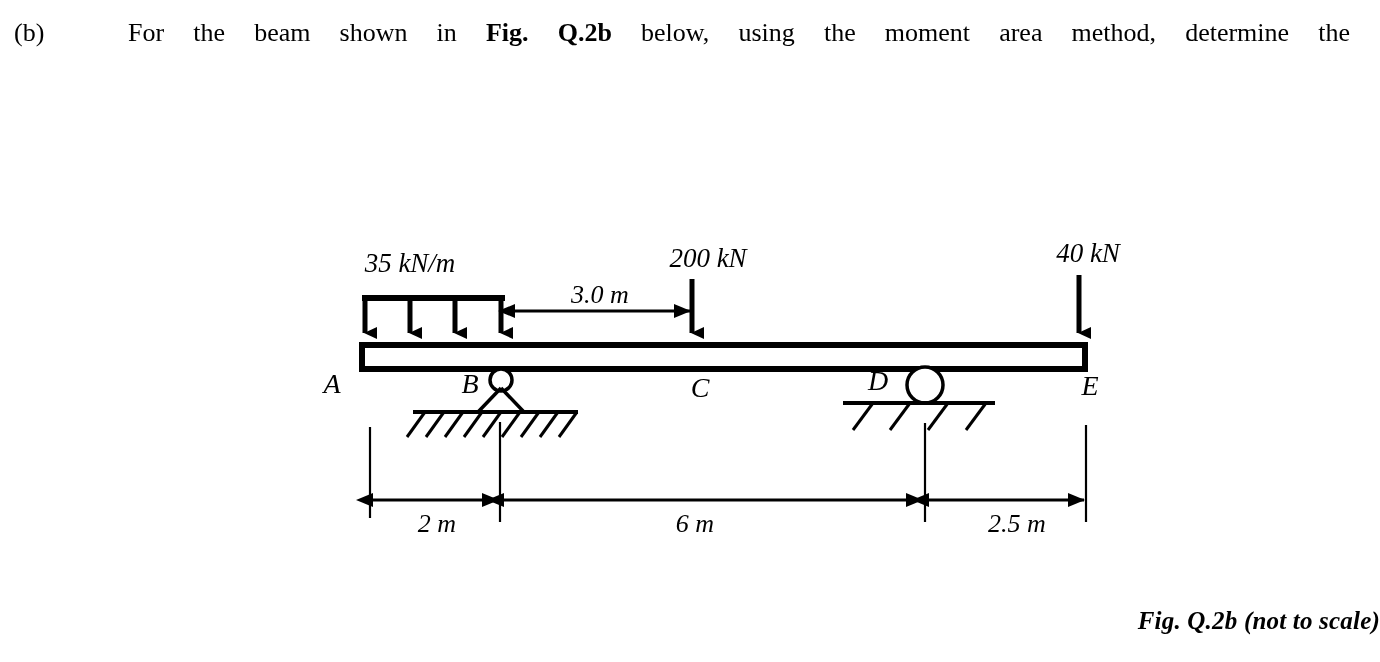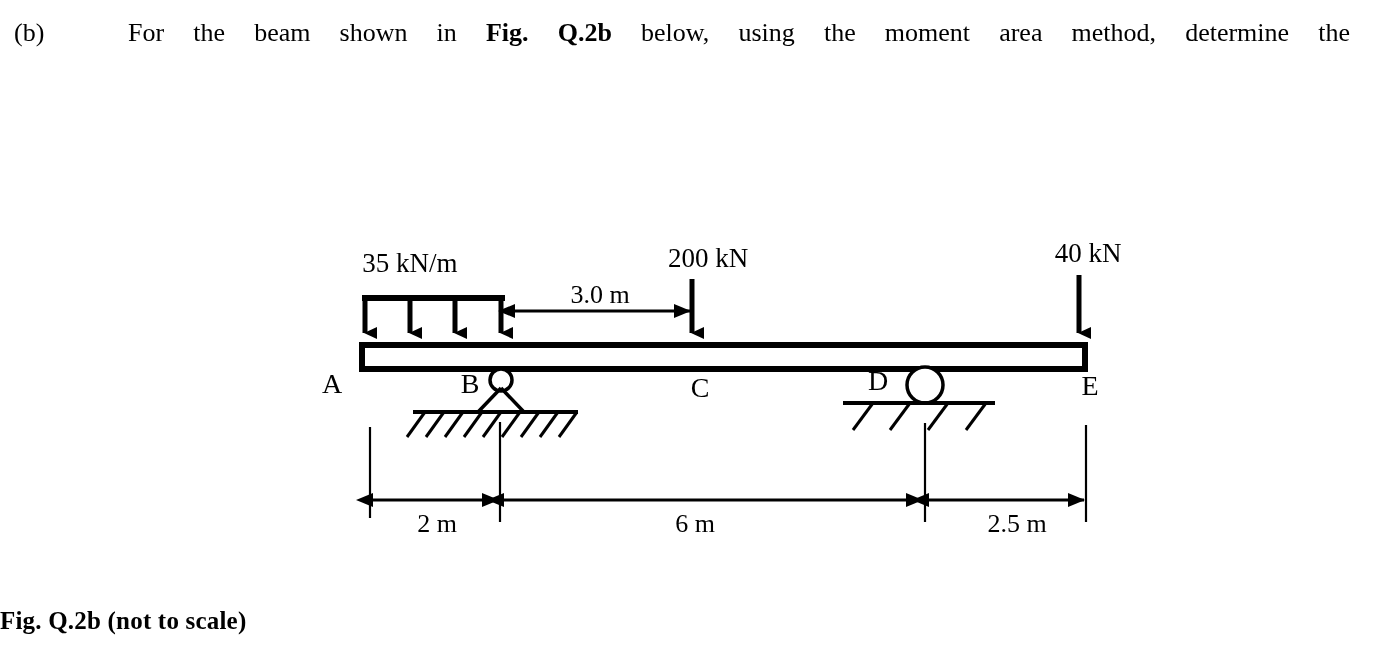--- a/index.html
+++ b/index.html
@@ -61,31 +61,32 @@
     float: right;
   }
 
   
   #figure {
     position: absolute;
     left: 0;
     top: 140px;
     width: 1107px;
     height: 522px;
+    font-style: italic;
   }
   #figure svg {
     display: block;
   }
 
   .cap {
     position: absolute;
     left: 0;
     top: 467px;
     width: 1380px;
-    text-align: left;
+    text-align: right;
     font-size: 25px;
     font-weight: bold;
     letter-spacing: 0.2px;
   }
 
   
   text {
     font-family: "Liberation Serif", "DejaVu Serif", serif;
     fill: #000000;
   }

